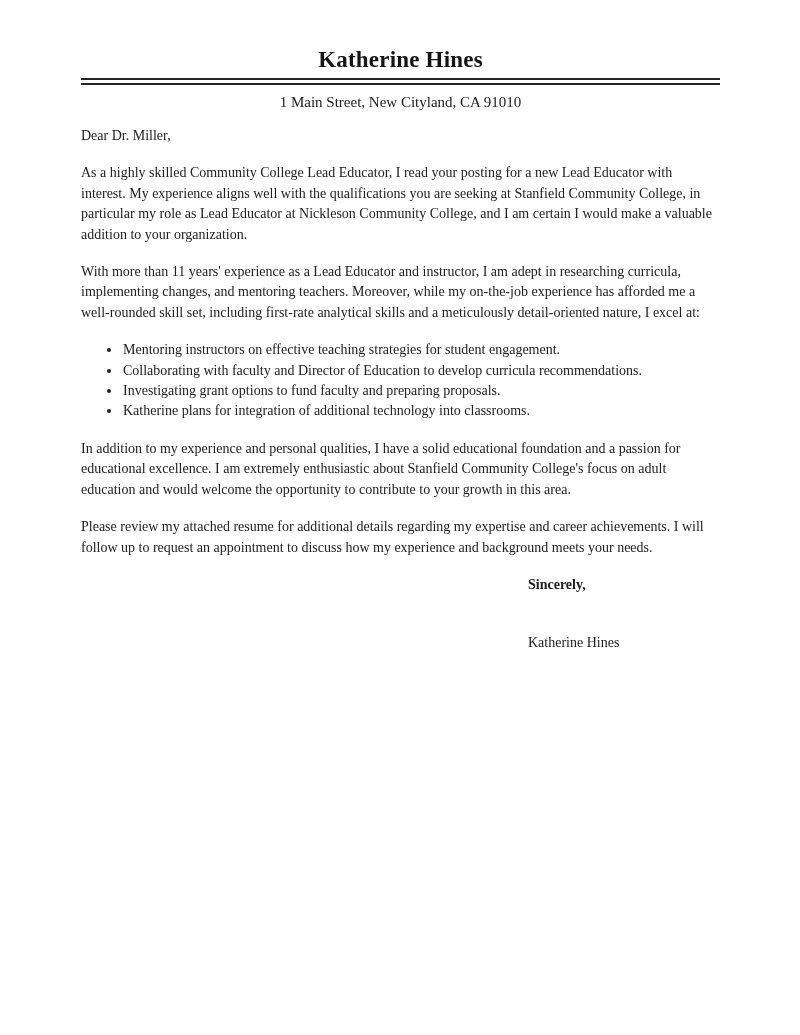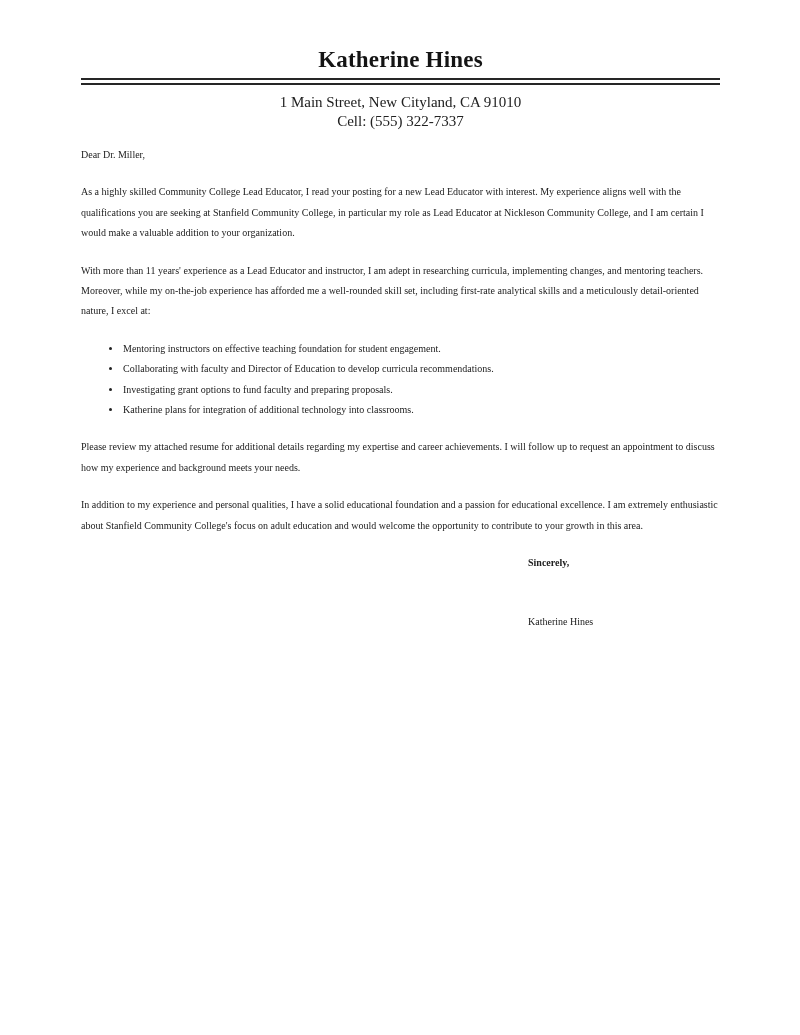--- a/index.html
+++ b/index.html
@@ -39,21 +39,21 @@
     margin:0 0 8px 0;
   }
   .contact{
     font-size:15px;
     line-height:19px;
     color:var(--text);
   }
   .contact div{margin:0;}
   .body-copy{
     margin-top:14px;
-    font-size:10px;
+    font-size:14px;
     line-height:20.4px;
   }
   .para{
     margin:0 0 17px 0;
     font-family:Liberation Serif, serif;
   }
   .greeting{margin:0 0 17px 0;}
   ul.skills{
     margin:0 0 17px 0;
     padding:0 0 0 41px;
@@ -74,41 +74,40 @@
 <body>
 
 <div class="page">
   <div class="inner">
 
     <header class="letter-head">
       <h1 class="author-name">Katherine Hines</h1>
       <div class="double-rule"></div>
       <div class="contact">
         <div>1 Main Street, New Cityland, CA 91010</div>
-        <div>Cell: (555) 322-7337</div>
       </div>
     </header>
 
     <main class="body-copy">
       <p class="greeting">Dear Dr. Miller,</p>
 
       <p class="para">As a highly skilled Community College Lead Educator, I read your posting for a new Lead Educator with interest. My experience aligns well with the qualifications you are seeking at Stanfield Community College, in particular my role as Lead Educator at Nickleson Community College, and I am certain I would make a valuable addition to your organization.</p>
 
       <p class="para">With more than 11 years' experience as a Lead Educator and instructor, I am adept in researching curricula, implementing changes, and mentoring teachers. Moreover, while my on-the-job experience has afforded me a well-rounded skill set, including first-rate analytical skills and a meticulously detail-oriented nature, I excel at:</p>
 
       <ul class="skills">
-        <li>Mentoring instructors on effective teaching foundation for student engagement.</li>
+        <li>Mentoring instructors on effective teaching strategies for student engagement.</li>
         <li>Collaborating with faculty and Director of Education to develop curricula recommendations.</li>
         <li>Investigating grant options to fund faculty and preparing proposals.</li>
         <li>Katherine plans for integration of additional technology into classrooms.</li>
       </ul>
 
+      <p class="para">In addition to my experience and personal qualities, I have a solid educational foundation and a passion for educational excellence. I am extremely enthusiastic about Stanfield Community College's focus on adult education and would welcome the opportunity to contribute to your growth in this area.</p>
+
       <p class="para">Please review my attached resume for additional details regarding my expertise and career achievements. I will follow up to request an appointment to discuss how my experience and background meets your needs.</p>
-
-      <p class="para">In addition to my experience and personal qualities, I have a solid educational foundation and a passion for educational excellence. I am extremely enthusiastic about Stanfield Community College's focus on adult education and would welcome the opportunity to contribute to your growth in this area.</p>
 
 
       <div class="signoff">
         <p class="closing">Sincerely,</p>
         <p class="signature">Katherine Hines</p>
       </div>
     </main>
 
   </div>
 </div>

